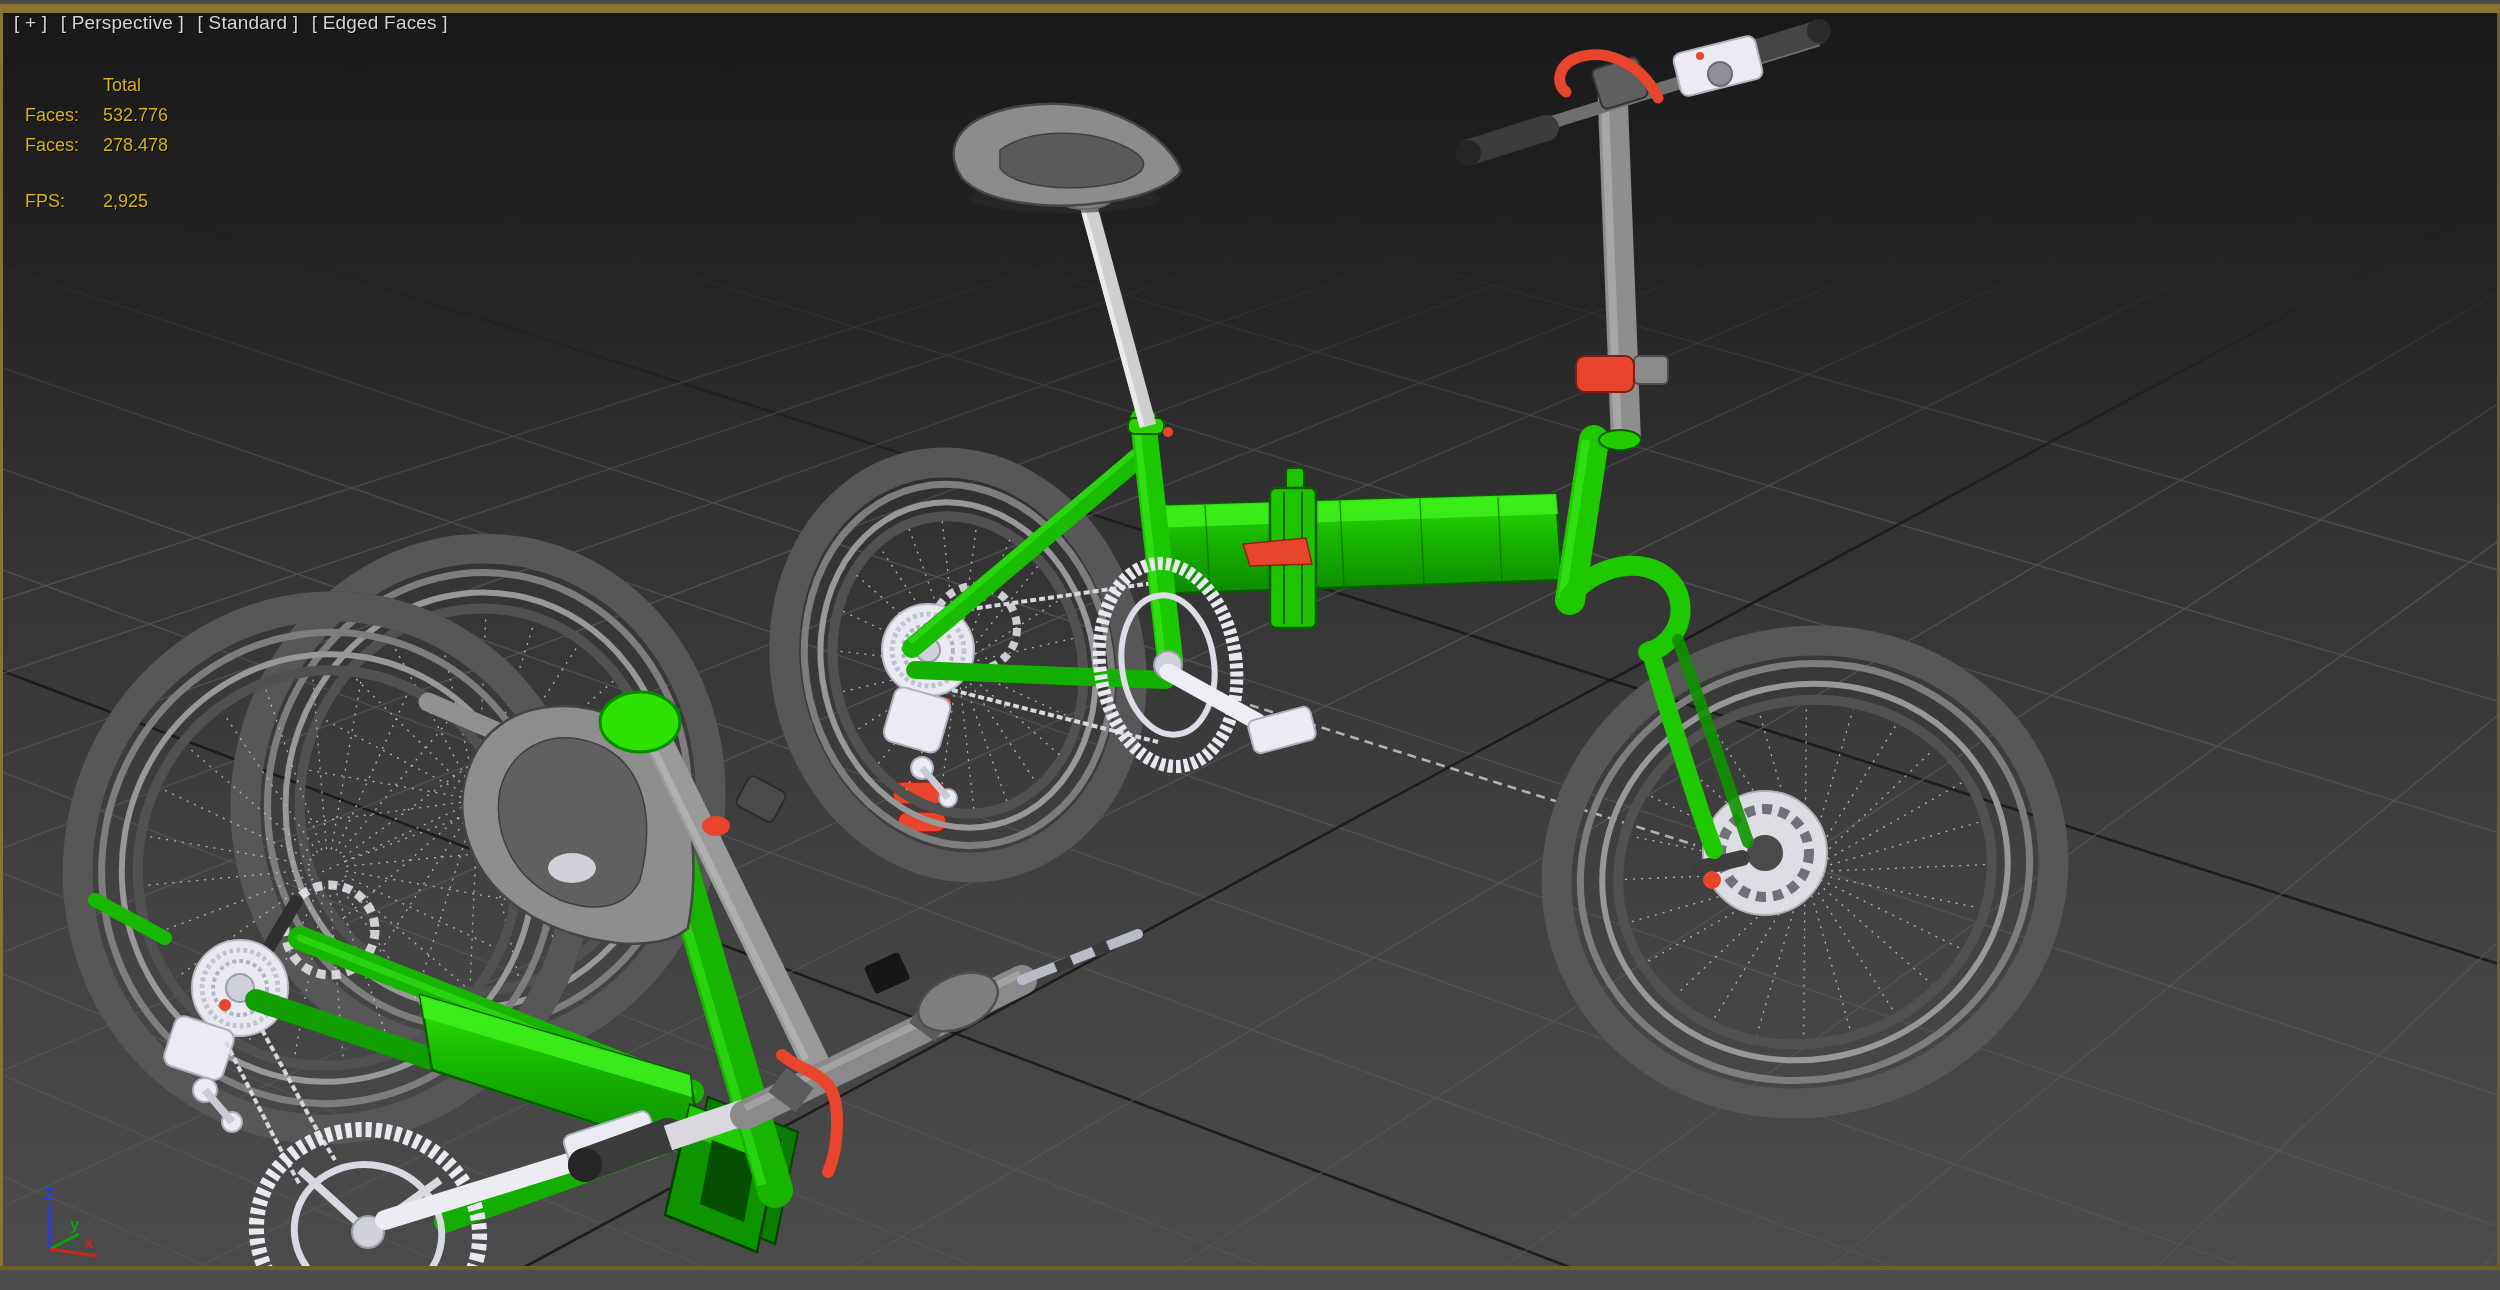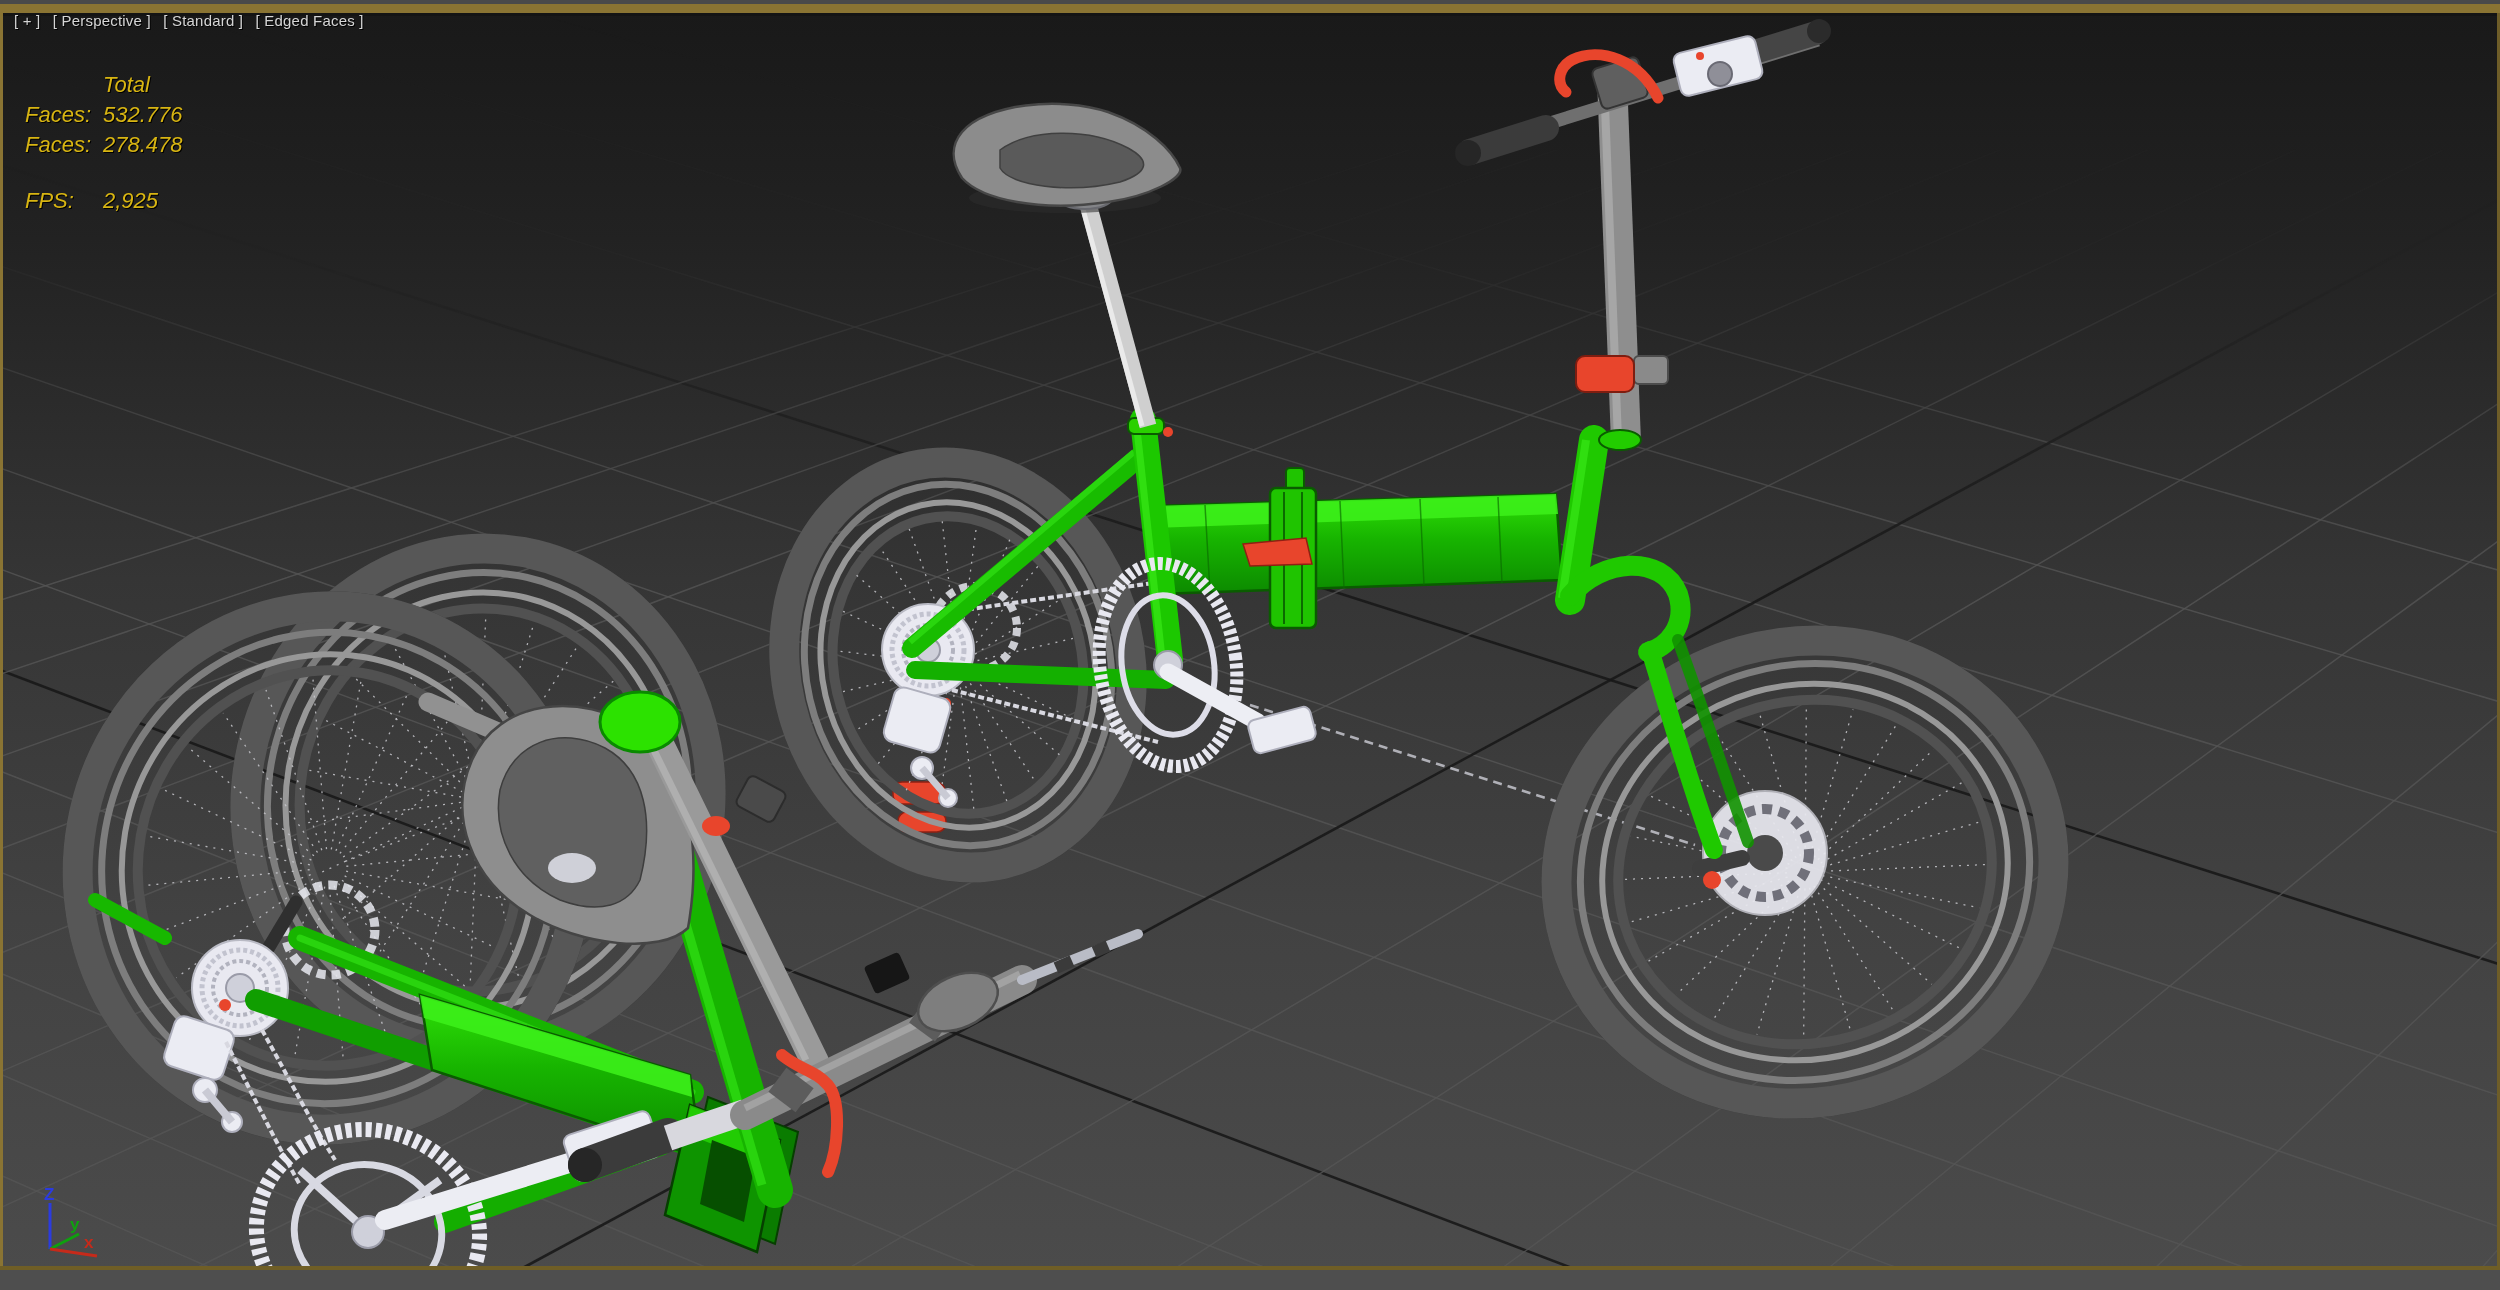--- a/index.html
+++ b/index.html
@@ -12,23 +12,23 @@
   .stage svg{position:absolute;left:0;top:0;}
   
   .top-strip{position:absolute;left:0;top:0;width:2500px;height:4px;background:#4a4a4a;}
   .top-border{position:absolute;left:0;top:4px;width:2500px;height:9px;background:var(--border-olive);}
   .top-edge{position:absolute;left:0;top:13px;width:2500px;height:3px;background:#141414;}
   .left-border{position:absolute;left:0;top:13px;width:3px;height:1257px;background:var(--border-olive);}
   .right-border{position:absolute;right:0;top:13px;width:3px;height:1257px;background:#6e5d28;}
   .bottom-border{position:absolute;left:0;top:1266px;width:2500px;height:4px;background:#6f5e26;}
   .bottom-strip{position:absolute;left:0;top:1270px;width:2500px;height:20px;background:#4e4e4e;}
   
-  .vp-label{position:absolute;left:14px;top:12px;font-size:15px;color:var(--label-gray);text-shadow:1px 1px 0 #000;letter-spacing:.2px;white-space:nowrap;}
+  .vp-label{position:absolute;left:14px;top:12px;font-size:19px;color:var(--label-gray);text-shadow:1px 1px 0 #000;letter-spacing:.2px;white-space:nowrap;}
   .vp-label span{margin-right:8px;cursor:default;}
-  .stats{position:absolute;left:25px;top:70px;display:grid;grid-template-columns:78px auto;font-size:22px;line-height:30px;color:var(--stats-yellow);text-shadow:1px 1px 0 #000;font-style:italic;}
+  .stats{position:absolute;left:25px;top:70px;display:grid;grid-template-columns:78px auto;font-size:18px;line-height:30px;color:var(--stats-yellow);text-shadow:1px 1px 0 #000;}
   .stats .spacer{grid-column:1 / span 2;height:26px;}
   
   .tire{fill:none;stroke:#575757;stroke-width:30;}
   .tireedge{fill:none;stroke:#303030;stroke-width:2;opacity:.7;}
   .sidewall{fill:none;stroke:#7d7d7d;stroke-width:7;}
   .rim{fill:none;stroke:#989898;stroke-width:6;}
   .rimshadow{fill:none;stroke:#515151;stroke-width:10;}
   .spokes line{stroke:#c9c9ce;stroke-width:1.3;stroke-dasharray:2 6;opacity:.85;}
   .gminor{stroke:#565656;stroke-width:1.5;opacity:.8;}
   .gmajor{stroke:#191919;stroke-width:2.6;opacity:.9;}

